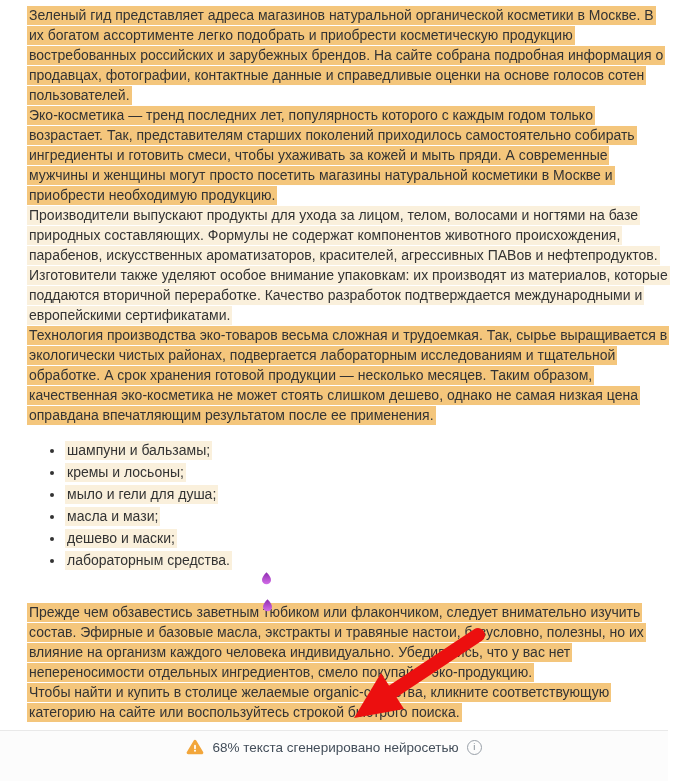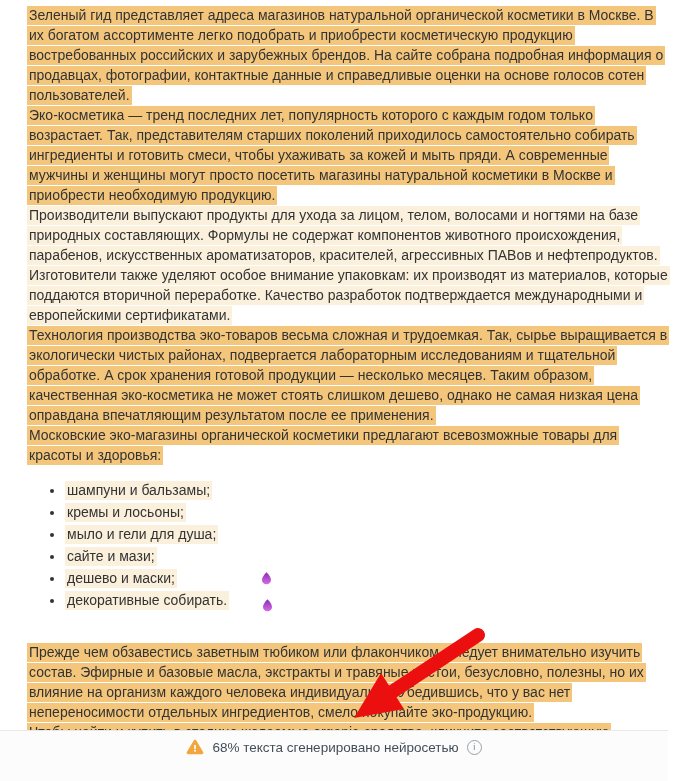--- a/index.html
+++ b/index.html
@@ -101,28 +101,27 @@
 </head>
 <body>
 
 <div class="page">
 
   <div class="content" id="content">
       <p><span class="hl hl-strong">Зеленый гид представляет адреса магазинов натуральной органической косметики в Москве. В их богатом ассортименте легко подобрать и приобрести косметическую продукцию востребованных российских и зарубежных брендов. На сайте собрана подробная информация о продавцах, фотографии, контактные данные и справедливые оценки на основе голосов сотен пользователей.</span></p>
       <p><span class="hl hl-strong">Эко-косметика — тренд последних лет, популярность которого с каждым годом только возрастает. Так, представителям старших поколений приходилось самостоятельно собирать ингредиенты и готовить смеси, чтобы ухаживать за кожей и мыть пряди. А современные мужчины и женщины могут просто посетить магазины натуральной косметики в Москве и приобрести необходимую продукцию.</span></p>
       <p><span class="hl hl-light">Производители выпускают продукты для ухода за лицом, телом, волосами и ногтями на базе природных составляющих. Формулы не содержат компонентов животного происхождения, парабенов, искусственных ароматизаторов, красителей, агрессивных ПАВов и нефтепродуктов. Изготовители также уделяют особое внимание упаковкам: их производят из материалов, которые поддаются вторичной переработке. Качество разработок подтверждается международными и европейскими сертификатами.</span></p>
       <p><span class="hl hl-strong">Технология производства эко-товаров весьма сложная и трудоемкая. Так, сырье выращивается в экологически чистых районах, подвергается лабораторным исследованиям и тщательной обработке. А срок хранения готовой продукции — несколько месяцев. Таким образом, качественная эко-косметика не может стоять слишком дешево, однако не самая низкая цена оправдана впечатляющим результатом после ее применения.</span></p>
-      <p><span class="hl hl-strong">Московские эко-магазины органической косметики предлагают всевозможные товары для красоты и здоровья:</span></p>
       <ul class="bullets">
         <li><span class="hl hl-light">шампуни и бальзамы;</span></li>
         <li><span class="hl hl-light">кремы и лосьоны;</span></li>
         <li><span class="hl hl-light">мыло и гели для душа;</span></li>
-        <li><span class="hl hl-light">сайте и мази;</span></li>
+        <li><span class="hl hl-light">масла и мази;</span></li>
         <li><span class="hl hl-light">дешево и маски;</span></li>
-        <li><span class="hl hl-light">декоративные собирать.</span></li>
+        <li><span class="hl hl-light">лабораторным средства.</span></li>
       </ul>
       <p><span class="hl hl-strong">Прежде чем обзавестись заветным тюбиком или флакончиком, следует внимательно изучить состав. Эфирные и базовые масла, экстракты и травяные настои, безусловно, полезны, но их влияние на организм каждого человека индивидуально. Убедившись, что у вас нет непереносимости отдельных ингредиентов, смело покупайте эко-продукцию.</span></p>
       <p><span class="hl hl-strong">Чтобы найти и купить в столице желаемые organic-средства, кликните соответствующую категорию на сайте или воспользуйтесь строкой быстрого поиска.</span></p>
     </div>
 
   <svg class="sel-handle" style="left:261px; top:572px;" viewBox="0 0 16 18">
     <defs>
       <linearGradient id="hg1" x1="0" y1="0" x2="0" y2="1">
         <stop offset="0" stop-color="#8e2bb0"></stop>
         <stop offset="1" stop-color="#d36ee8"></stop>

